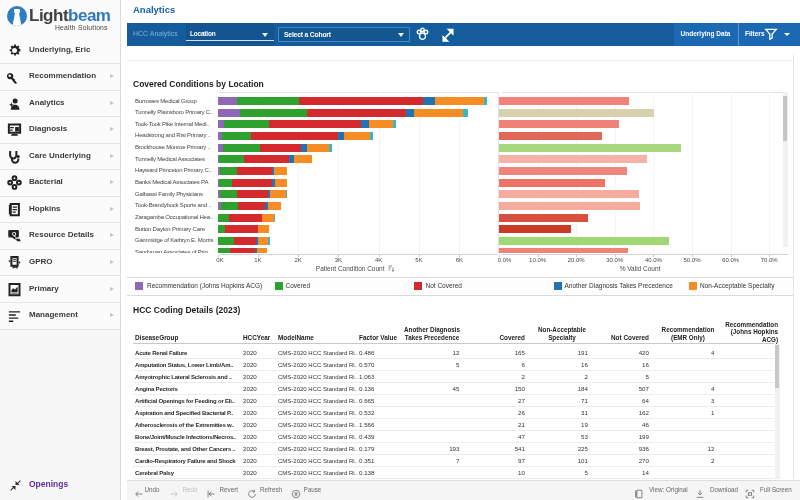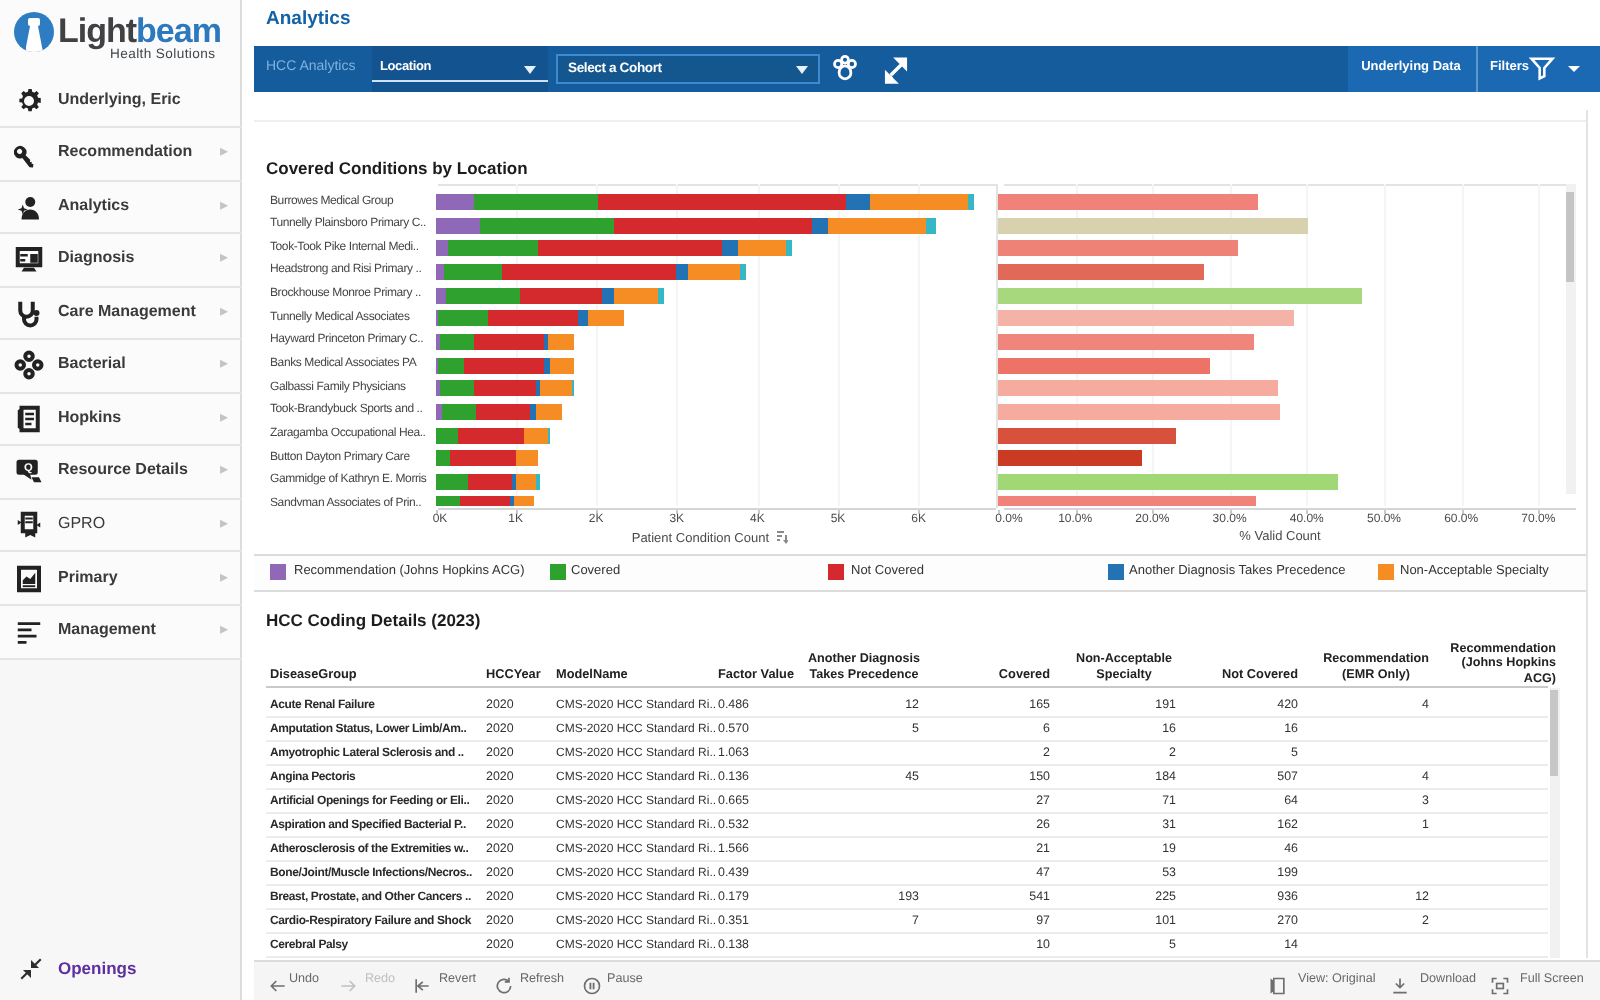--- a/index.html
+++ b/index.html
@@ -37,21 +37,21 @@
       <path fill="none" stroke="#222" stroke-width="3.2" d="M3 4h18v13H3z"></path>
       <path fill="#222" d="M5 8h6v2H5zm0 4h4v2H5zm8-4h6v7h-6zM8 19h8l2 3H6z"></path>
     </svg></div>
 <div class="a" style="left:29px;top:116.2px;width:84px;height:26.6px;line-height:26.6px;font-size:8px;font-weight:bold;color:#3a3a3a;white-space:nowrap;">Diagnosis</div>
 <div class="a" style="left:0;top:142.7px;width:121px;height:1px;background:#e4e4e4;"></div>
 <div class="a" style="left:110px;top:116.2px;height:26.6px;line-height:26.6px;font-size:8px;color:#c4c4c4;">▸</div>
 <div class="a" style="left:7px;top:148.7px;width:15px;height:15px;"><svg width="15" height="15" viewBox="0 0 24 24">
       <path fill="none" stroke="#222" stroke-width="3.2" d="M5 3v7a5 5 0 0010 0V3M8 14v3a5 5 0 0010 0v-2"></path>
       <circle cx="18" cy="12" r="2.4" fill="#222"></circle>
     </svg></div>
-<div class="a" style="left:29px;top:142.7px;width:84px;height:26.6px;line-height:26.6px;font-size:8px;font-weight:bold;color:#3a3a3a;white-space:nowrap;">Care Management</div>
+<div class="a" style="left:29px;top:142.7px;width:84px;height:26.6px;line-height:26.6px;font-size:8px;font-weight:bold;color:#3a3a3a;white-space:nowrap;">Care Underlying</div>
 <div class="a" style="left:0;top:169.2px;width:121px;height:1px;background:#e4e4e4;"></div>
 <div class="a" style="left:110px;top:142.7px;height:26.6px;line-height:26.6px;font-size:8px;color:#c4c4c4;">▸</div>
 <div class="a" style="left:7px;top:175.2px;width:15px;height:15px;"><svg width="15" height="15" viewBox="0 0 24 24">
       <g fill="none" stroke="#222" stroke-width="3.2">
         <circle cx="12" cy="5" r="3"></circle>
         <circle cx="5" cy="12" r="3"></circle>
         <circle cx="19" cy="12" r="3"></circle>
         <circle cx="12" cy="19" r="3"></circle>
       </g>
     </svg></div>
@@ -70,21 +70,21 @@
       <text x="8" y="12" font-size="9" fill="#fbfbfb" font-family="sans-serif" font-weight="bold">Q</text>
       <path fill="#222" d="M14 17h6l2 4h-6z"></path>
     </svg></div>
 <div class="a" style="left:29px;top:222.3px;width:84px;height:26.6px;line-height:26.6px;font-size:8px;font-weight:bold;color:#3a3a3a;white-space:nowrap;">Resource Details</div>
 <div class="a" style="left:0;top:248.9px;width:121px;height:1px;background:#e4e4e4;"></div>
 <div class="a" style="left:110px;top:222.3px;height:26.6px;line-height:26.6px;font-size:8px;color:#c4c4c4;">▸</div>
 <div class="a" style="left:7px;top:254.9px;width:15px;height:15px;"><svg width="15" height="15" viewBox="0 0 24 24">
       <path fill="none" stroke="#222" stroke-width="3.2" d="M7 3h10v14H7z"></path>
       <path fill="#222" d="M9 6h6v1.6H9zm0 3h6v1.6H9zM3 8l3 2-3 2zm18 2l-3 2 3 2zM9 18h8v4l-4-2-4 2z"></path>
     </svg></div>
-<div class="a" style="left:29px;top:248.9px;width:84px;height:26.6px;line-height:26.6px;font-size:8px;font-weight:normal;color:#3a3a3a;white-space:nowrap;">GPRO</div>
+<div class="a" style="left:29px;top:248.9px;width:84px;height:26.6px;line-height:26.6px;font-size:8px;font-weight:bold;color:#3a3a3a;white-space:nowrap;">GPRO</div>
 <div class="a" style="left:0;top:275.4px;width:121px;height:1px;background:#e4e4e4;"></div>
 <div class="a" style="left:110px;top:248.9px;height:26.6px;line-height:26.6px;font-size:8px;color:#c4c4c4;">▸</div>
 <div class="a" style="left:7px;top:281.5px;width:15px;height:15px;"><svg width="15" height="15" viewBox="0 0 24 24">
       <path fill="none" stroke="#222" stroke-width="3.2" d="M4 3h16v18H4z"></path>
       <path fill="#222" d="M7 13l3-3 3 2 4-5v9H7z"></path>
       <path fill="#222" d="M7 17h10v1.5H7z"></path>
     </svg></div>
 <div class="a" style="left:29px;top:275.5px;width:84px;height:26.6px;line-height:26.6px;font-size:8px;font-weight:bold;color:#3a3a3a;white-space:nowrap;">Primary</div>
 <div class="a" style="left:0;top:302.0px;width:121px;height:1px;background:#e4e4e4;"></div>
 <div class="a" style="left:110px;top:275.5px;height:26.6px;line-height:26.6px;font-size:8px;color:#c4c4c4;">▸</div>

